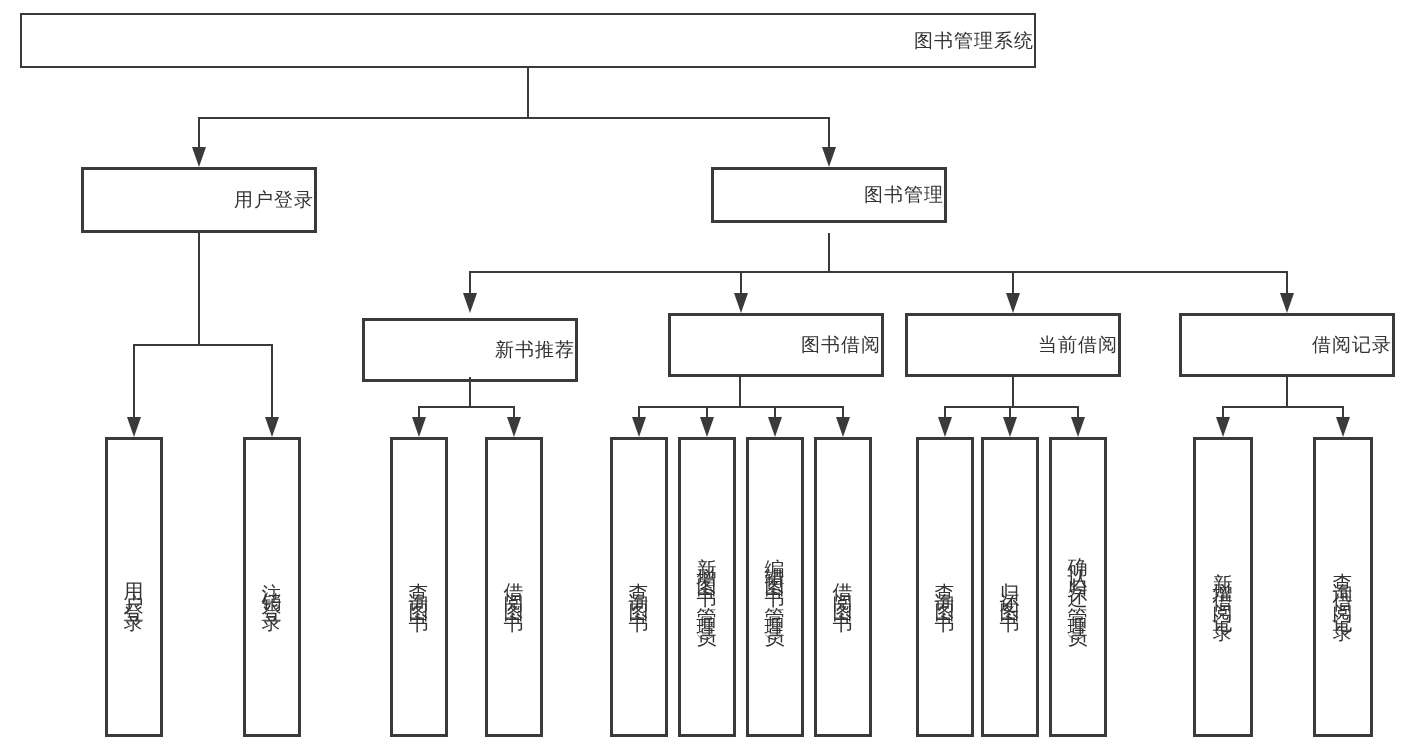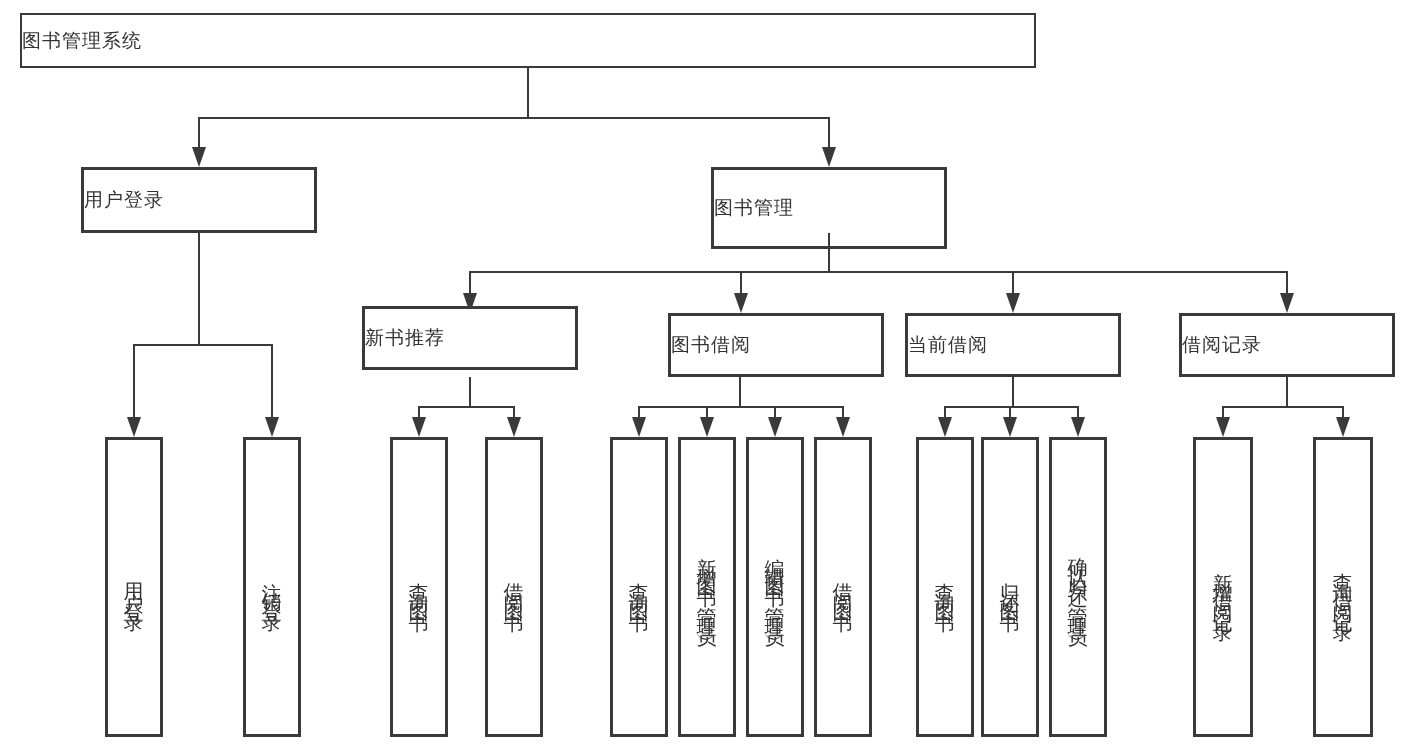--- a/index.html
+++ b/index.html
@@ -5,21 +5,21 @@
 <style>
   html,body { margin:0; padding:0; background:#ffffff; }
   .stage {
     position:relative; width:1405px; height:747px; background:#ffffff;
     font-family:"Liberation Sans","DejaVu Sans",sans-serif;
     overflow:hidden;
   }
   
   .node {
     position:absolute; background:#ffffff; border:3px solid #3a3a3a;
-    box-sizing:border-box; display:flex; align-items:center; justify-content:flex-start;
+    box-sizing:border-box; display:flex; align-items:center; justify-content:flex-end;
     color:#333333; font-size:19px; letter-spacing:1px;
   }
   .node.thin { border-width:2px; }
   .leaf {
     position:absolute; top:437px; height:300px; background:#ffffff;
     border:3px solid #3a3a3a; box-sizing:border-box;
     display:flex; align-items:center; justify-content:center;
   }
   .leaf span {
     writing-mode:vertical-rl; font-size:20px; color:#333333;
@@ -52,21 +52,21 @@
   <div class="vl" style="left:527px; top:68px; height:50px;"></div>
   <div class="hl" style="left:198px; top:117px; width:632px;"></div>
   <div class="vl" style="left:198px; top:118px; height:32px;"></div>
   <div class="arr" style="left:192px; top:147px;"></div>
   <div class="vl" style="left:828px; top:118px; height:32px;"></div>
   <div class="arr" style="left:822px; top:147px;"></div>
 
   <div class="node" style="left:81px; top:167px; width:236px; height:66px;">
     <span>用户登录</span>
   </div>
-  <div class="node" style="left:711px; top:167px; width:236px; height:82px;">
+  <div class="node" style="left:711px; top:167px; width:236px; height:56px;">
     <span>图书管理</span>
   </div>
 
   <div class="vl" style="left:198px; top:233px; height:112px;"></div>
   <div class="hl" style="left:133px; top:344px; width:140px;"></div>
   <div class="vl" style="left:133px; top:345px; height:75px;"></div>
   <div class="arr" style="left:127px; top:417px;"></div>
   <div class="vl" style="left:271px; top:345px; height:75px;"></div>
   <div class="arr" style="left:265px; top:417px;"></div>
 
@@ -74,21 +74,21 @@
   <div class="hl" style="left:469px; top:271px; width:819px;"></div>
   <div class="vl" style="left:469px; top:272px; height:22px;"></div>
   <div class="arr" style="left:463px; top:293px;"></div>
   <div class="vl" style="left:740px; top:272px; height:22px;"></div>
   <div class="arr" style="left:734px; top:293px;"></div>
   <div class="vl" style="left:1012px; top:272px; height:22px;"></div>
   <div class="arr" style="left:1006px; top:293px;"></div>
   <div class="vl" style="left:1286px; top:272px; height:22px;"></div>
   <div class="arr" style="left:1280px; top:293px;"></div>
 
-  <div class="node" style="left:362px; top:306px; width:216px; height:64px;">
+  <div class="node" style="left:362px; top:318px; width:216px; height:64px;">
     <span>新书推荐</span>
   </div>
   <div class="node" style="left:668px; top:313px; width:216px; height:64px;">
     <span>图书借阅</span>
   </div>
   <div class="node" style="left:905px; top:313px; width:216px; height:64px;">
     <span>当前借阅</span>
   </div>
   <div class="node" style="left:1179px; top:313px; width:216px; height:64px;">
     <span>借阅记录</span>

